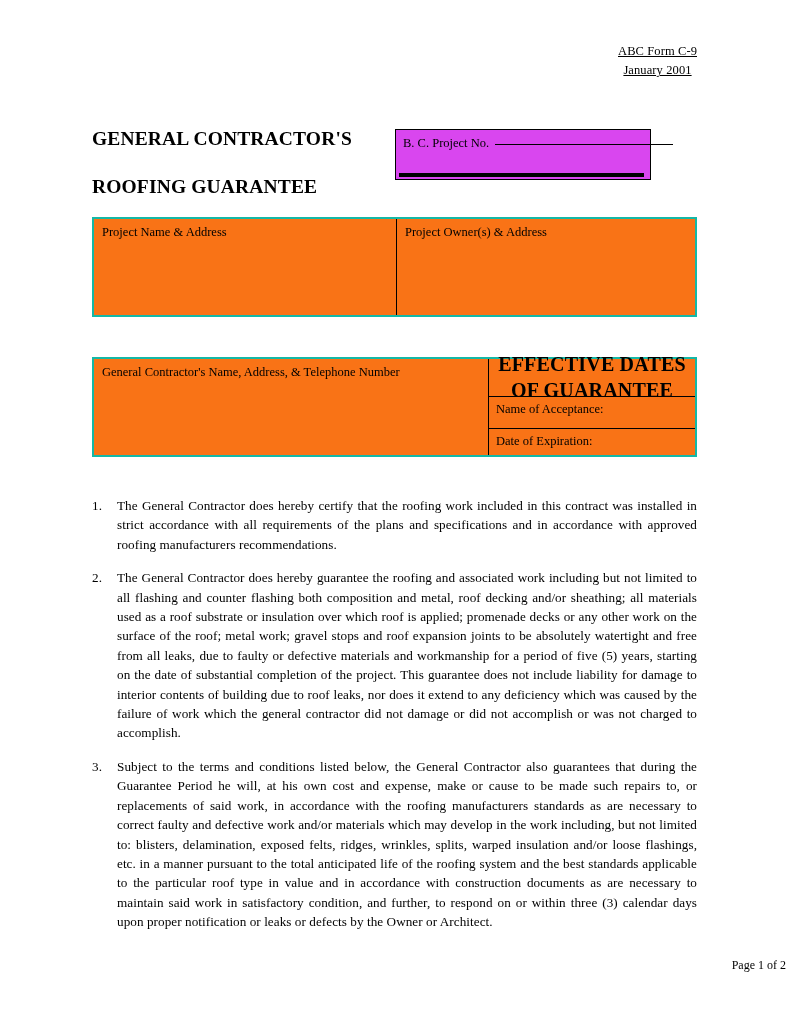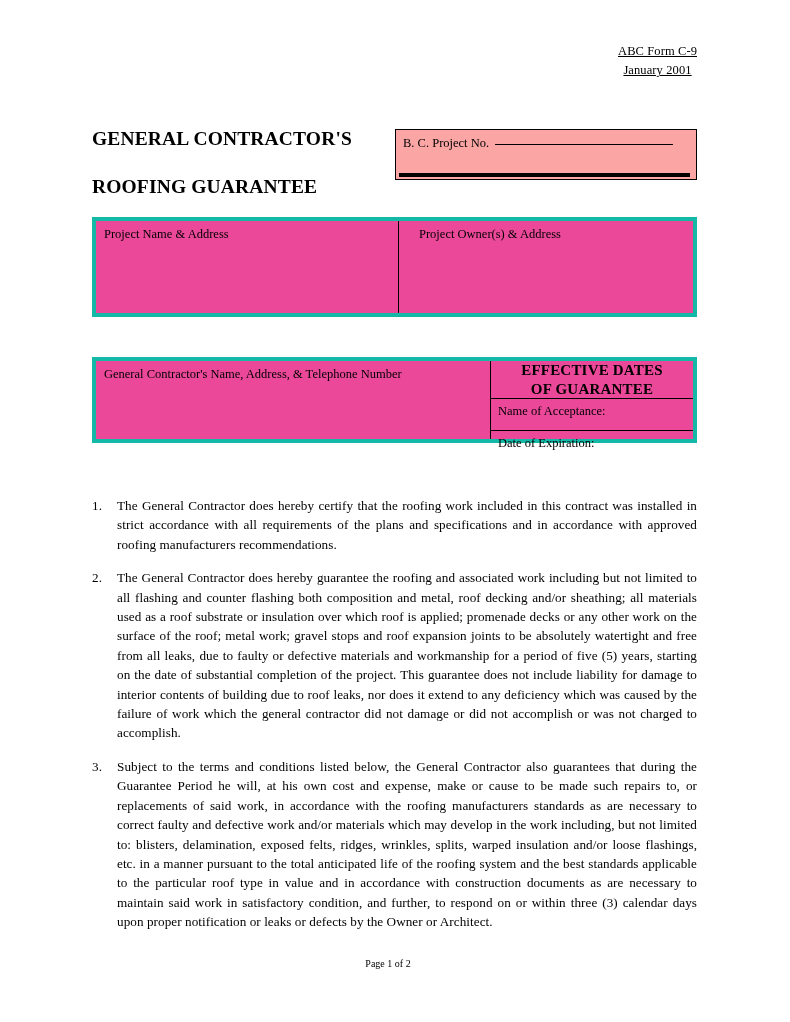--- a/index.html
+++ b/index.html
@@ -52,25 +52,25 @@
     font-weight: bold;
     line-height: 1.33;
     letter-spacing: 0.15px;
   }
   .doc-title .line2 { display: block; margin-top: 22px; }
 
   .projno-box {
     position: absolute;
     left: 303px;
     top: 3px;
-    width: 302px;
+    width: 256px;
     height: 51px;
     border: 1px solid #000;
     box-sizing: border-box;
-    background: #fca5a5;
+    background: #d946ef;
   }
   .projno-inner {
     position: absolute;
     left: 7px;
     top: 6px;
     right: 8px;
     font-size: 12.5px;
     white-space: nowrap;
   }
   .projno-rule {
@@ -85,35 +85,35 @@
     left: 3px;
     right: 6px;
     bottom: 2px;
     height: 4px;
     background: #000;
   }
 
   
   .tbl {
     position: absolute;
-    border: 4px solid #14b8a6;
+    border: 2px solid #14b8a6;
     box-sizing: border-box;
-    background: #ec4899;
+    background: #f97316;
   }
   .tbl-1 {
     left: 92px;
     top: 217px;
     width: 605px;
     height: 100px;
   }
   .tbl-2 {
     left: 92px;
     top: 357px;
     width: 605px;
-    height: 86px;
+    height: 100px;
   }
 
   .cell-label {
     position: absolute;
     font-size: 12.5px;
     line-height: 1.2;
     white-space: nowrap;
   }
 
   .vrule {
@@ -127,37 +127,37 @@
     position: absolute;
     left: 0;
     right: 0;
     height: 1px;
     background: #000;
   }
 
   
   .t1-divider { left: 302px; }
   .t1-lbl-a { left: 8px; top: 6px; }
-  .t1-lbl-b { left: 311px; top: 6px; margin-left: 12px; }
+  .t1-lbl-b { left: 311px; top: 6px; }
 
   
   .t2-divider { left: 394px; }
   .t2-lbl-gc { left: 8px; top: 6px; }
 
   .eff-head {
     position: absolute;
     left: 395px;
     top: 0;
     right: 0;
     height: 37px;
     display: flex;
     flex-direction: column;
     align-items: center;
     justify-content: center;
-    font-size: 15px;
+    font-size: 20px;
     font-weight: bold;
     line-height: 1.26;
     letter-spacing: 0.2px;
   }
   .eff-rule-1 { top: 37px; left: 395px; right: 0; }
   .eff-rule-2 { top: 69px; left: 395px; right: 0; }
 
   .eff-date-a { left: 402px; top: 43px; }
   .eff-date-b { left: 402px; top: 75px; }
 
@@ -186,24 +186,24 @@
     width: 18px;
     text-align: left;
     font-size: 13.2px;
   }
   .para-text { display: block; }
 
   
   .footer {
     position: absolute;
     left: 0;
-    right: 14px;
+    right: 4px;
     top: 958px;
-    text-align: center;
-    font-size: 10px;
+    text-align: right;
+    font-size: 12px;
   }
 </style>
 </head>
 <body>
 
 <div class="page">
 
   <div class="form-header">
     <div>ABC Form C-9</div>
     <div>January 2001</div>

